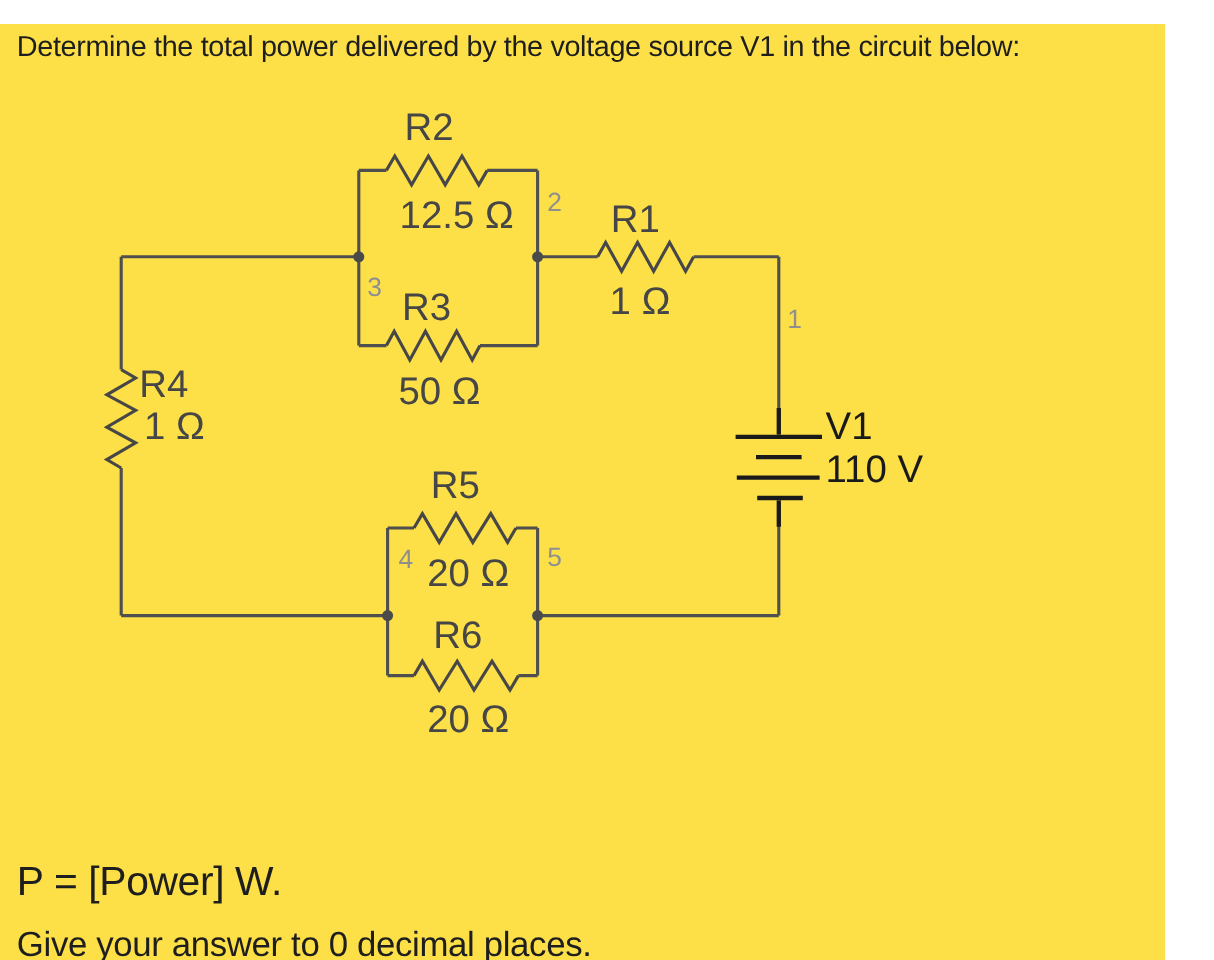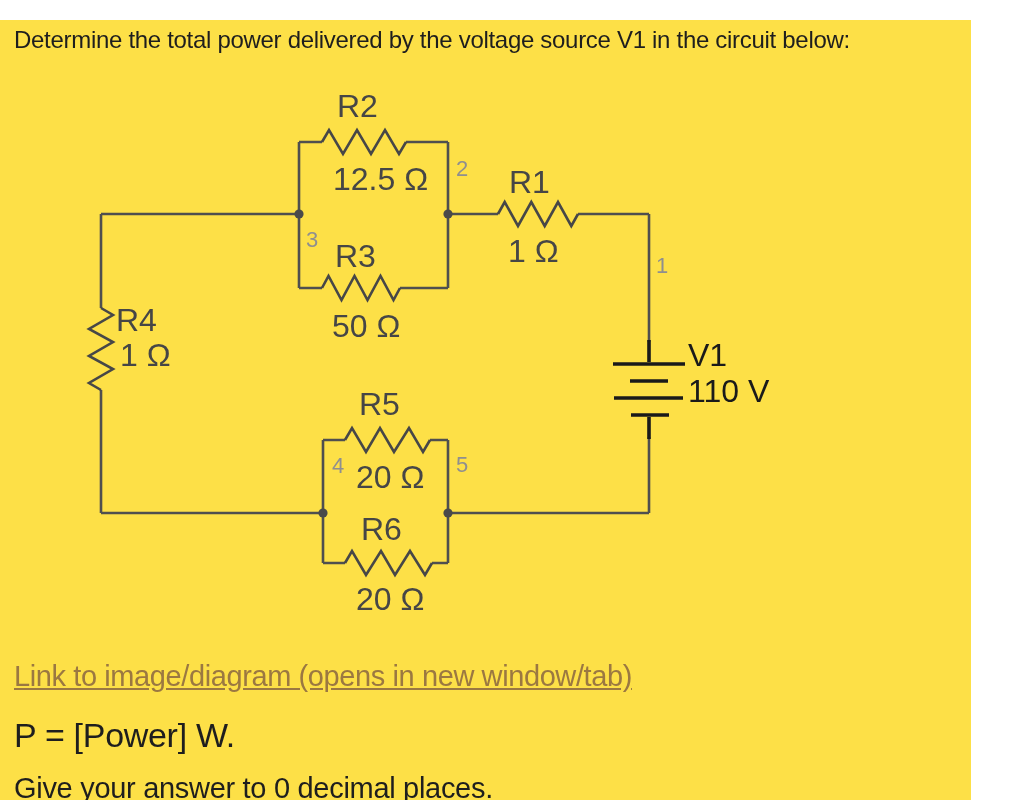--- a/index.html
+++ b/index.html
@@ -172,19 +172,18 @@
 
     <g>
       <text class="node-label" x="456" y="156">2</text>
       <text class="node-label" x="306" y="227">3</text>
       <text class="node-label" x="656" y="253">1</text>
       <text class="node-label" x="332" y="453">4</text>
       <text class="node-label" x="456" y="452">5</text>
     </g>
   </svg>
 
-  <a class="diagram-link" href="#">Link to image/diagram (opens in new window/tab)</a>
 
   <div class="answer-format">P = [Power] W.</div>
 
   <div class="instruction">Give your answer to 0 decimal places.</div>
 
 </div>
 
 </body></html>

